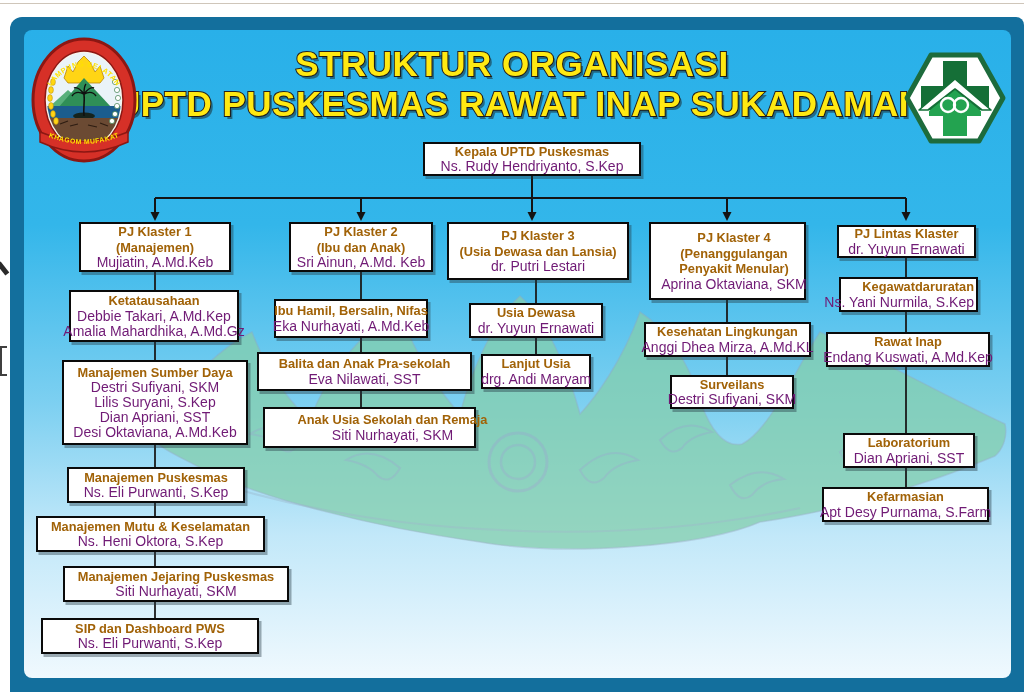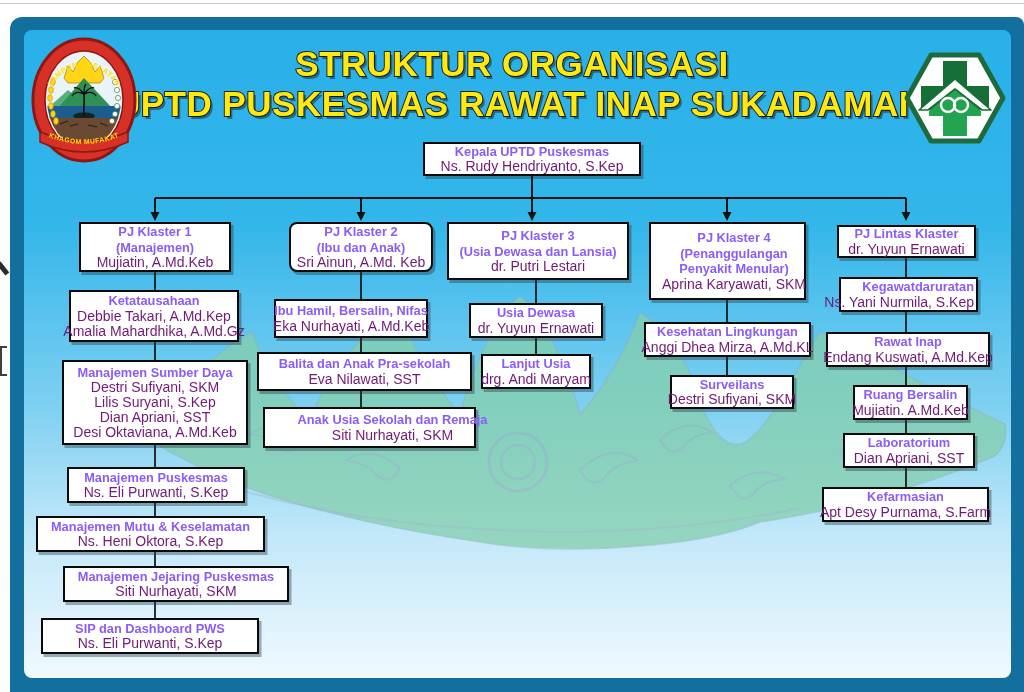--- a/index.html
+++ b/index.html
@@ -13,21 +13,21 @@
   .layer{position:absolute;left:0;top:0;width:1024px;height:692px;pointer-events:none;}
   .wm{z-index:1;} .conn{z-index:2;}
   .title{position:absolute;left:0;right:0;top:44px;z-index:3;text-align:center;
          font-weight:bold;font-size:35px;line-height:40px;letter-spacing:.5px;color:#ffe912;
          -webkit-text-stroke:2px #26201d;paint-order:stroke fill;
          text-shadow:2.5px 3px 0 rgba(20,15,10,.45);}
   .logo{position:absolute;z-index:3;}
   .box{position:absolute;z-index:3;background:#ffffff;border:2px solid #0a0a0a;box-sizing:border-box;
        box-shadow:2.5px 3px 0 rgba(35,55,65,.40);display:flex;flex-direction:column;
        justify-content:center;align-items:center;text-align:center;padding:1px 2px;}
-  .bt{font-weight:bold;font-size:12.8px;line-height:15.5px;color:#8b5cf6;white-space:nowrap;}
+  .bt{font-weight:bold;font-size:12.8px;line-height:15.5px;color:#a16207;white-space:nowrap;}
   .bt.sub{white-space:pre-line;}
   .bn{font-size:14px;line-height:15px;color:#701a75;white-space:nowrap;}
   .edge-mark-a{position:absolute;left:-4px;top:266px;width:14px;height:5px;background:#2a2a2a;
                transform:rotate(52deg);z-index:4;}
   .edge-mark-b{position:absolute;left:0;top:346px;width:5px;height:26px;border:2px solid #3f3f3f;
                border-right:none;z-index:4;}
 </style>
 </head>
 <body>
 
@@ -191,21 +191,21 @@
   </div>
   <div class="box" style="left:39px;top:566px;width:226px;height:36px;margin-left:24px;">
     <div class="bt">Manajemen Jejaring Puskesmas</div>
     <div class="bn">Siti Nurhayati, SKM</div>
   </div>
   <div class="box" style="left:41px;top:618px;width:218px;height:36px;">
     <div class="bt">SIP dan Dashboard PWS</div>
     <div class="bn">Ns. Eli Purwanti, S.Kep</div>
   </div>
 
-  <div class="box" style="left:289px;top:222px;width:144px;height:50px;border-radius:8px;">
+  <div class="box" style="left:289px;top:222px;width:144px;height:50px;">
     <div class="bt">PJ Klaster 2</div>
     <div class="bt sub">(Ibu dan Anak)</div>
     <div class="bn">Sri Ainun, A.Md. Keb</div>
   </div>
   <div class="box" style="left:274px;top:299px;width:154px;height:39px;">
     <div class="bt">Ibu Hamil, Bersalin, Nifas</div>
     <div class="bn">Eka Nurhayati, A.Md.Keb</div>
   </div>
   <div class="box" style="left:257px;top:352px;width:215px;height:39px;">
     <div class="bt">Balita dan Anak Pra-sekolah</div>
@@ -227,21 +227,21 @@
   </div>
   <div class="box" style="left:481px;top:354px;width:110px;height:35px;">
     <div class="bt">Lanjut Usia</div>
     <div class="bn">drg. Andi Maryam</div>
   </div>
 
   <div class="box" style="left:649px;top:222px;width:157px;height:78px;padding-left:15px;">
     <div class="bt">PJ Klaster 4</div>
     <div class="bt sub">(Penanggulangan
 Penyakit Menular)</div>
-    <div class="bn">Aprina Karyawati, SKM</div>
+    <div class="bn">Aprina Oktaviana, SKM</div>
   </div>
   <div class="box" style="left:644px;top:322px;width:167px;height:35px;">
     <div class="bt">Kesehatan Lingkungan</div>
     <div class="bn">Anggi Dhea Mirza, A.Md.KL</div>
   </div>
   <div class="box" style="left:670px;top:375px;width:124px;height:34px;">
     <div class="bt">Surveilans</div>
     <div class="bn">Destri Sufiyani, SKM</div>
   </div>
 
@@ -250,24 +250,20 @@
     <div class="bn">dr. Yuyun Ernawati</div>
   </div>
   <div class="box" style="left:839px;top:277px;width:139px;height:35px;align-items:flex-end;">
     <div class="bt">Kegawatdaruratan</div>
     <div class="bn">Ns. Yani Nurmila, S.Kep</div>
   </div>
   <div class="box" style="left:826px;top:332px;width:164px;height:35px;">
     <div class="bt">Rawat Inap</div>
     <div class="bn">Endang Kuswati, A.Md.Kep</div>
   </div>
-  <div class="box" style="left:853px;top:385px;width:115px;height:35px;">
-    <div class="bt">Ruang Bersalin</div>
-    <div class="bn">Mujiatin. A.Md.Keb</div>
-  </div>
   <div class="box" style="left:843px;top:433px;width:132px;height:35px;">
     <div class="bt">Laboratorium</div>
     <div class="bn">Dian Apriani, SST</div>
   </div>
   <div class="box" style="left:822px;top:487px;width:167px;height:35px;">
     <div class="bt">Kefarmasian</div>
     <div class="bn">Apt Desy Purnama, S.Farm</div>
   </div>
 
   <div class="edge-mark-a"></div>

